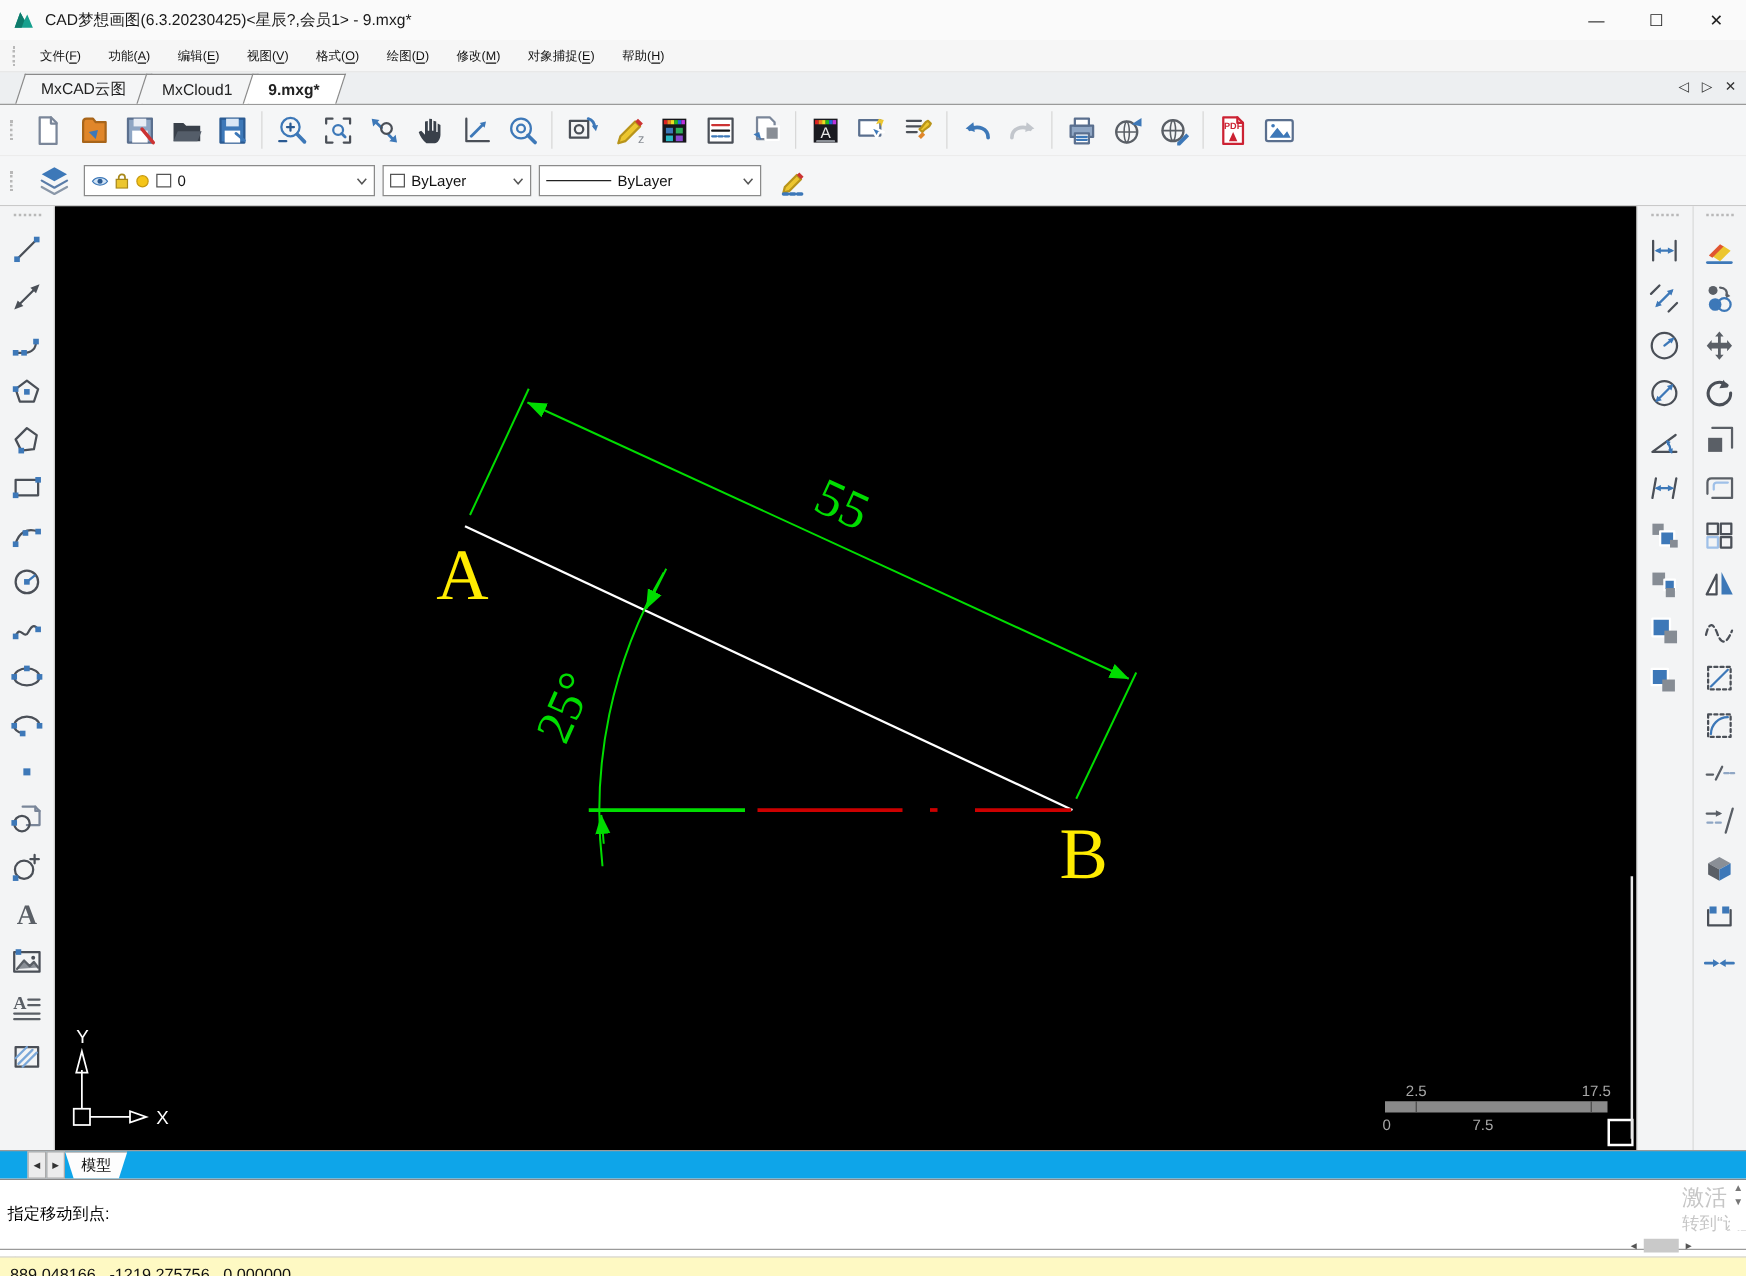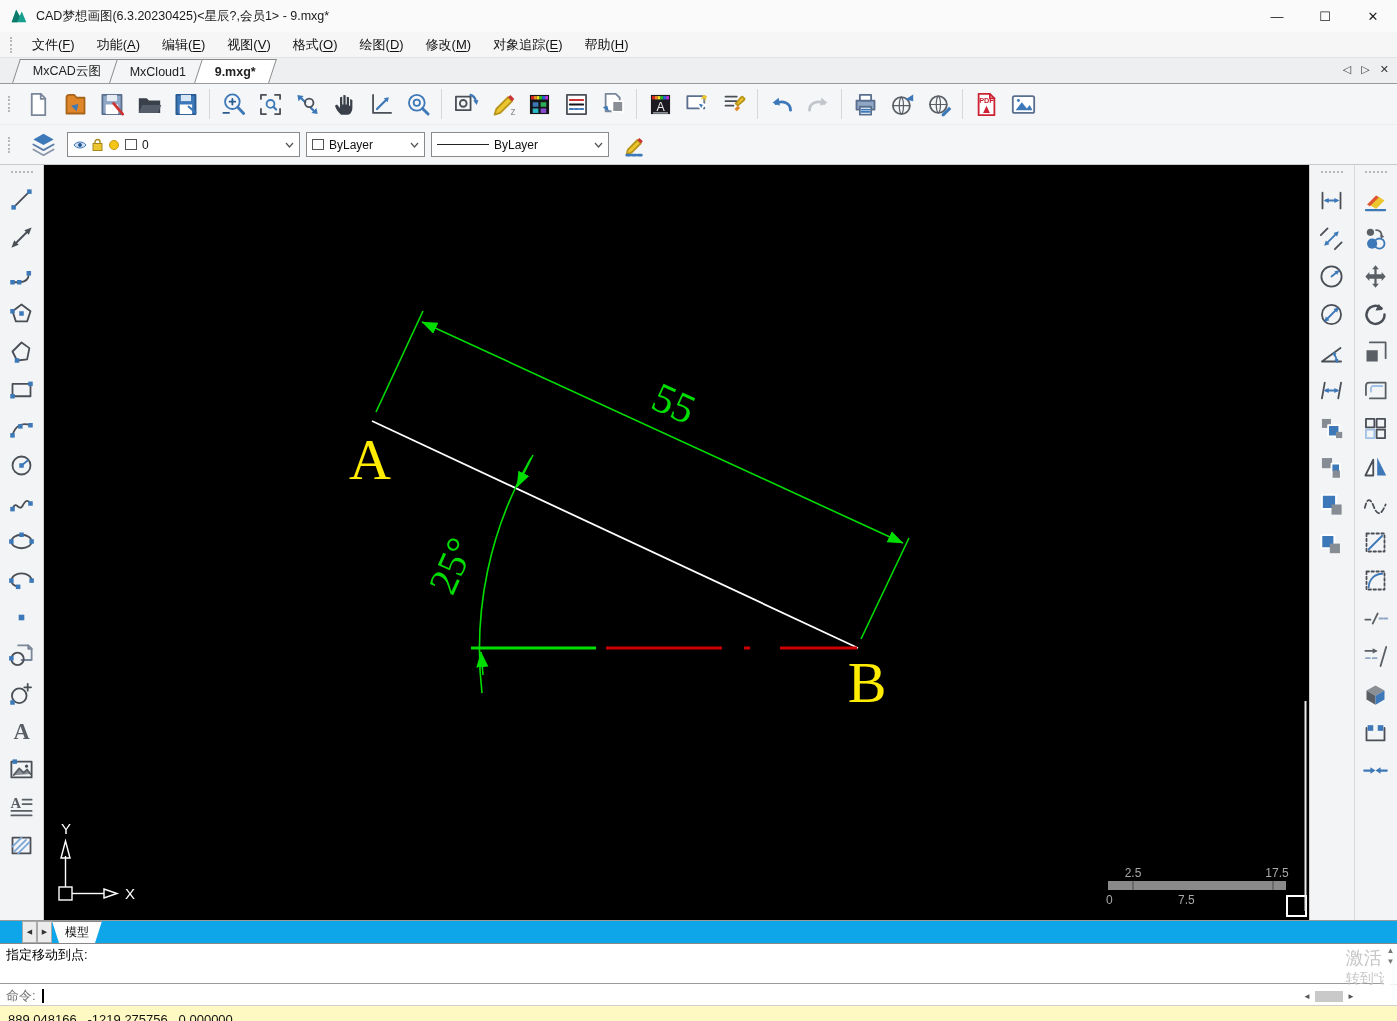--- a/index.html
+++ b/index.html
@@ -2,21 +2,21 @@
 <html><head>
 <meta charset="utf-8">
 <style>
 *{box-sizing:border-box;margin:0;padding:0}
 html,body{width:1397px;height:1021px;overflow:hidden}
 body{font-family:"Liberation Sans",sans-serif;background:#f0f0f0;position:relative;font-size:13px;color:#111}
 .titlebar{height:32px;display:flex;align-items:center;background:#fafafa;padding-left:10px;gap:8px}
 .title-text{font-size:12.5px;color:#1a1a1a}
 .win-controls{margin-left:auto;display:flex;height:100%}
 .win-btn{width:48px;height:100%;display:flex;align-items:center;justify-content:center;font-size:13px;color:#222}
-.menubar{height:26px;display:flex;align-items:center;background:#f6f6f6;border-bottom:1px solid #e3e3e3;padding-left:4px;font-size:13px}
+.menubar{height:26px;display:flex;align-items:center;background:#f6f6f6;border-bottom:1px solid #e3e3e3;padding-left:4px;font-size:10px}
 .vhandle{width:5px;height:16px;border-left:2px dotted #b8b8b8;margin:0 6px}
 .menu-item{padding:3px 11px;white-space:nowrap}
 .menu-item u{text-underline-offset:2px}
 .tabbar{height:26px;background:#edeff1;border-bottom:1px solid #9a9a9a;display:flex;align-items:flex-end;padding-left:16px;position:relative}
 .tab{height:24px;padding:0 16px;display:flex;align-items:center;font-size:12.5px;background:#f4f5f6;border:1px solid #8a8a8a;border-bottom:none;transform:skewX(-18deg);margin-right:-5px;color:#222}
 .tab>span{transform:skewX(18deg);white-space:nowrap}
 .tab.active{background:#fff;font-weight:bold;z-index:2}
 .tab-ctrl{position:absolute;right:8px;top:5px;display:flex;gap:10px;font-size:11px;color:#333;align-items:center}
 .toolbar1{height:41px;display:flex;align-items:center;background:#f5f6f7;padding-left:2px;gap:1px;border-bottom:1px solid #ececec}
 .toolbar2{height:40px;display:flex;align-items:center;background:#f5f6f7;padding-left:2px;gap:6px;border-bottom:1px solid #c9c9c9}
@@ -35,21 +35,21 @@
 .canvas{flex:1;background:#000;position:relative;overflow:hidden}
 .rtools{width:88px;background:#f3f4f5;border-left:1px solid #cfcfcf;display:flex;align-items:stretch}
 .rcol{width:44px;display:flex;flex-direction:column;align-items:center;padding-top:6px;gap:7px}
 .rcol.c2{border-left:1px solid #dadada}
 .rcol .tbtn{width:37px;height:31px}
 .hhandle{width:22px;height:5px;border-top:2px dotted #b8b8b8;margin-bottom:2px}
 .modelstrip{height:23px;background:#0ea5e9;border-top:1px solid #9a9a9a;display:flex;align-items:stretch;padding-left:22px;font-size:11px}
 .nav-btn{width:15px;display:flex;align-items:center;justify-content:center;border:1px solid #aaa;background:#ececec;font-size:7px;color:#333}
 .mtab{padding:0 13px;background:#fdfdfd;clip-path:polygon(0 0,100% 0,calc(100% - 7px) 100%,7px 100%);display:flex;align-items:center;font-size:12px;color:#111;border-top:1px solid #888}
 .cmdarea{height:62px;background:#fff;border-top:1px solid #888;position:relative;font-size:13px;overflow:hidden}
-.cmd-history{height:40px;border-bottom:1px solid #9a9a9a;padding:2px 2px 0 6px}
+.cmd-history{height:56px;border-bottom:1px solid #9a9a9a;padding:18px 2px 0 6px}
 .cmd-line{white-space:pre;line-height:18px;color:#000}
 .cmd-input{padding:3px 6px;display:flex;align-items:center;white-space:pre;color:#737373}
 .caret{display:inline-block;width:2px;height:14px;background:#000;margin-left:3px}
 .watermark{position:absolute;top:3px;right:-14px;color:#c6c6c6;text-align:left;pointer-events:none}
 .wm1{font-size:18px;line-height:22px}
 .wm2{font-size:14px;line-height:18px}
 .vscroll{position:absolute;right:0;top:0;width:13px;height:40px;display:flex;flex-direction:column;align-items:center;justify-content:flex-start;gap:2px;padding-top:2px;font-size:8px;color:#777;background:#fff}
 .hscroll{position:absolute;right:14px;bottom:2px;width:80px;height:14px;display:flex;align-items:center;font-size:8px;color:#555;gap:4px}
 .hthumb{width:28px;height:11px;background:#c9c9c9}
 .statusbar{height:22px;background:#fef9c3;border-top:1px solid #cfcfcf;display:flex;align-items:flex-end;font-size:13px;padding:0 8px;gap:7px}
@@ -79,21 +79,21 @@
 
 <div class="menubar">
   <div class="vhandle"></div>
   <div class="menu-item"><span>文件(</span><u>F</u><span>)</span></div>
   <div class="menu-item"><span>功能(</span><u>A</u><span>)</span></div>
   <div class="menu-item"><span>编辑(</span><u>E</u><span>)</span></div>
   <div class="menu-item"><span>视图(</span><u>V</u><span>)</span></div>
   <div class="menu-item"><span>格式(</span><u>O</u><span>)</span></div>
   <div class="menu-item"><span>绘图(</span><u>D</u><span>)</span></div>
   <div class="menu-item"><span>修改(</span><u>M</u><span>)</span></div>
-  <div class="menu-item"><span>对象追踪(</span><u>E</u><span>)</span></div>
+  <div class="menu-item"><span>对象捕捉(</span><u>E</u><span>)</span></div>
   <div class="menu-item"><span>帮助(</span><u>H</u><span>)</span></div>
 </div>
 
 <div class="tabbar">
   <div class="tab">
       <span>MxCAD云图</span>
     </div>
   <div class="tab">
       <span>MxCloud1</span>
     </div>

